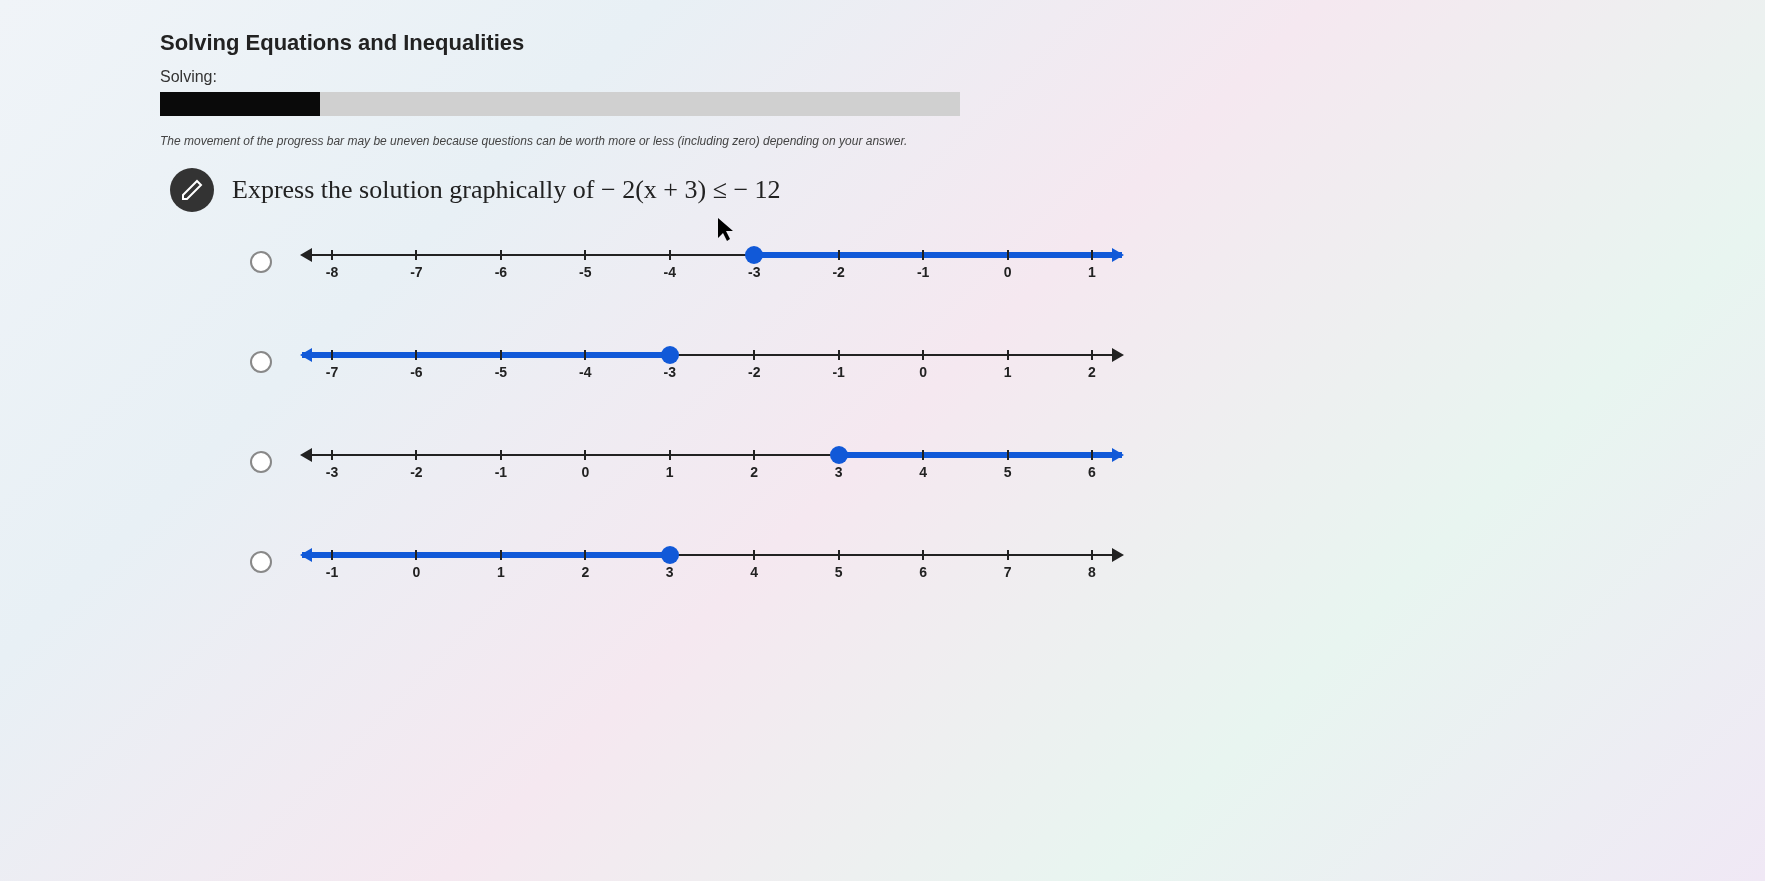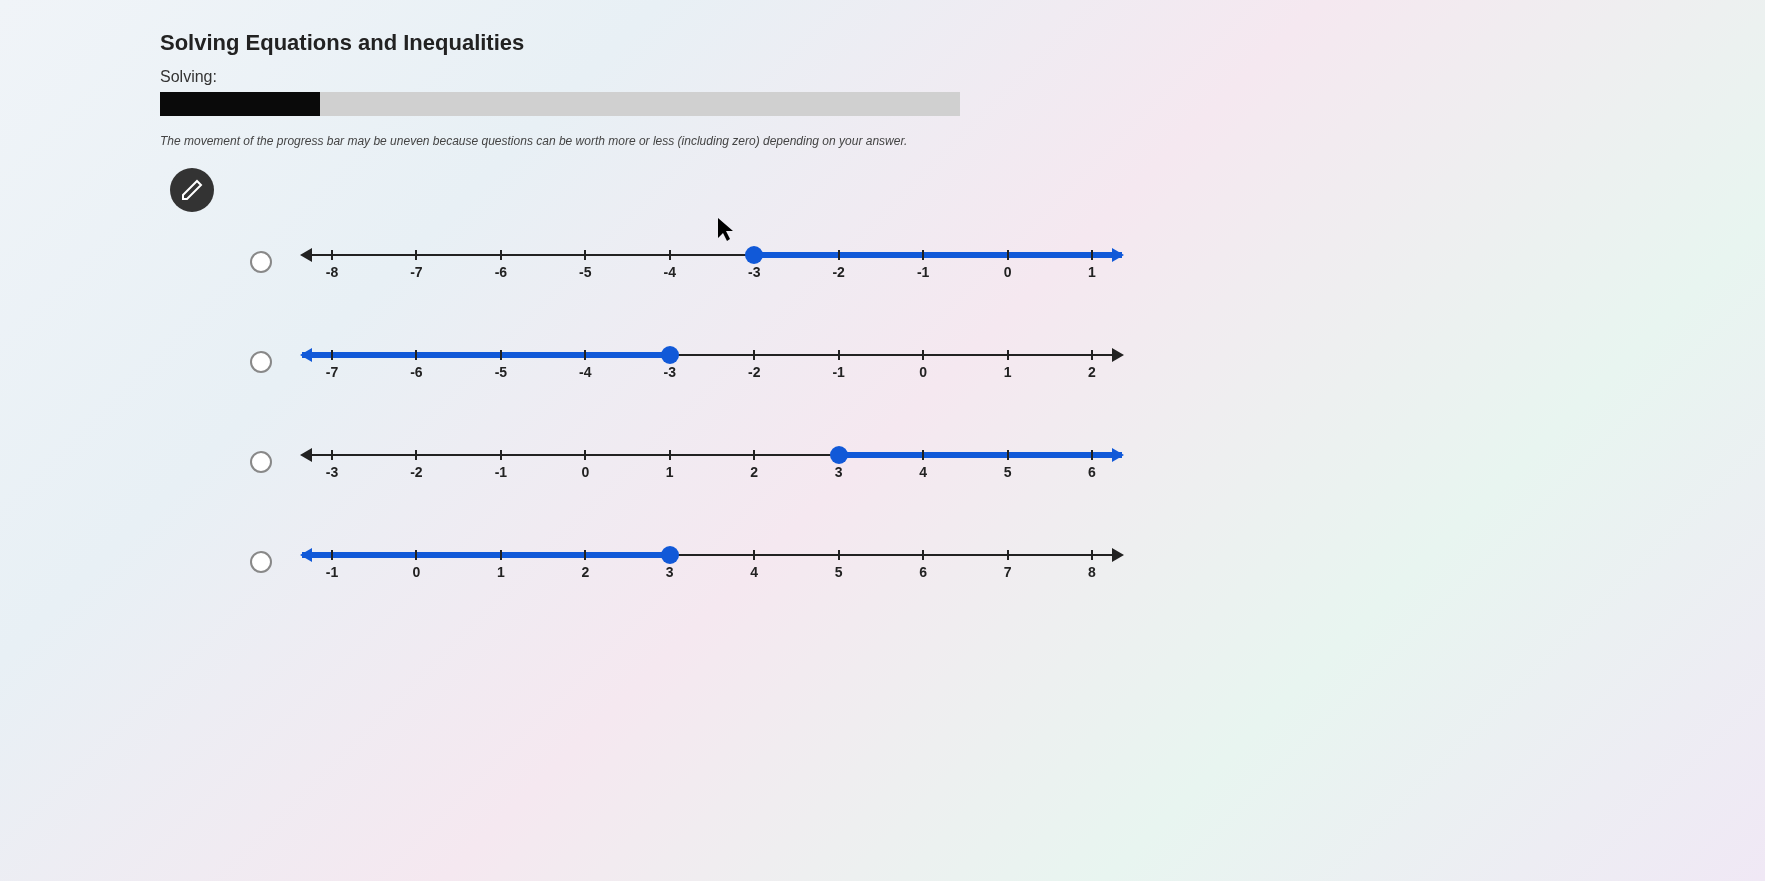--- a/index.html
+++ b/index.html
@@ -155,20 +155,23 @@
   <div class="progress-bar-fill" style="width: 20%;"></div>
 </div>
 <div class="progress-note">The movement of the progress bar may be uneven because questions can be worth more or less (including zero) depending on your answer.</div>
 
 <div class="question-row">
   <div class="pencil-icon">
     <svg viewBox="0 0 24 24" fill="none" stroke="#fff" stroke-width="2">
       <path d="M17 3l4 4-14 14H3v-4L17 3z"></path>
     </svg>
   </div>
+  <div class="question-text">
+    <span>Express the solution graphically of </span><span>− 2(x + 3) ≤ − 12</span>
+  </div>
 </div>
 
 <div class="options">
     <div class="option-row">
       <div class="radio"></div>
       <div class="numberline">
         <div class="nl-axis"></div>
         <div class="nl-fill" style="left: 452.222px; width: 367.778px;"></div>
         <div class="nl-arrow-left"></div>
         <div class="nl-arrow-right blue"></div>

